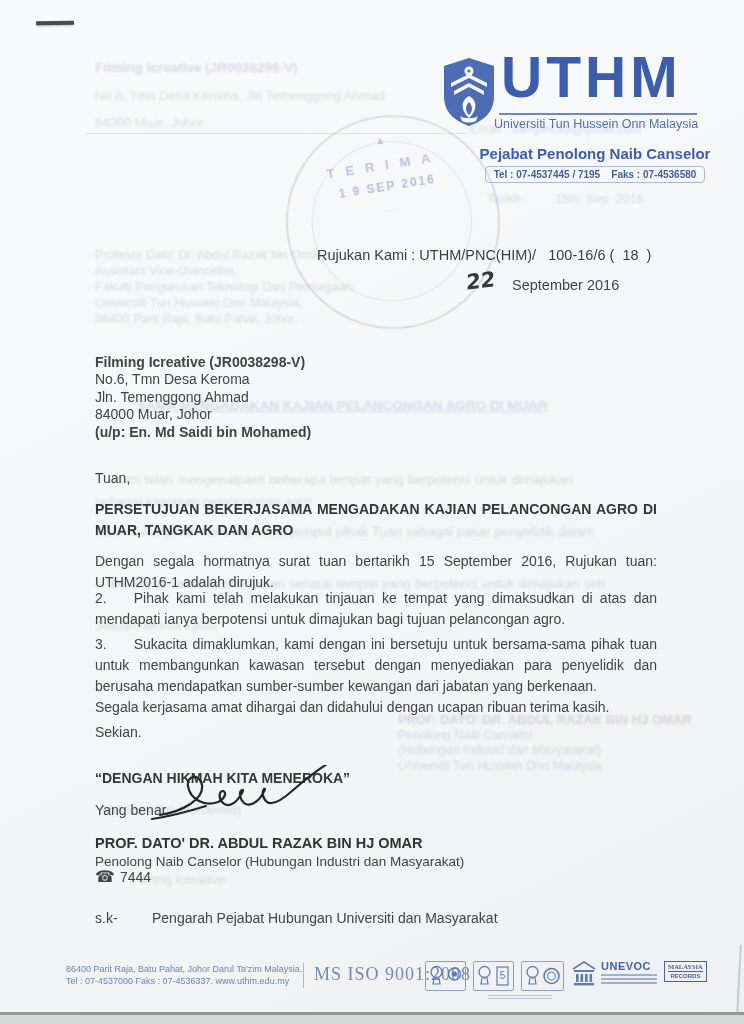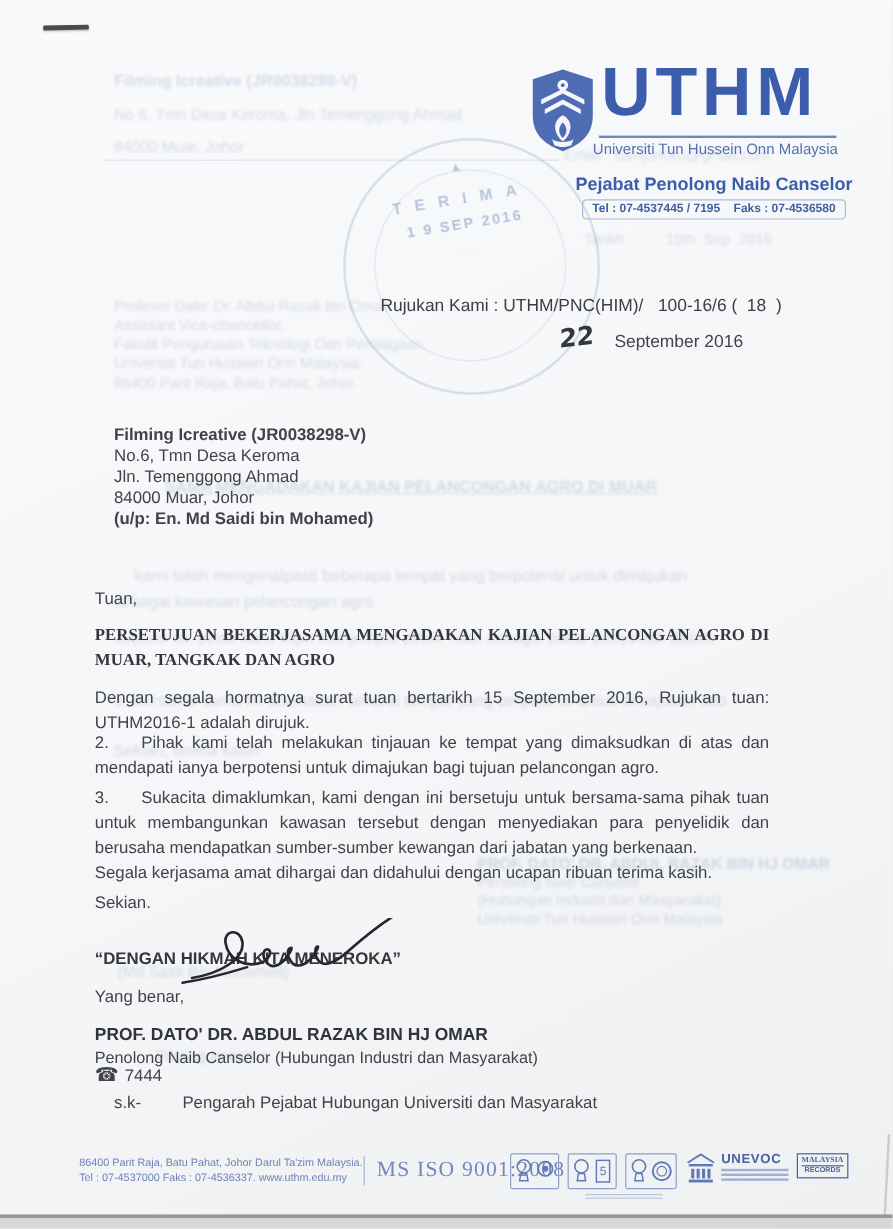--- a/index.html
+++ b/index.html
@@ -49,21 +49,21 @@
 
   
   .ref{left:317px;top:247px;font-size:14.5px;color:#3b3e44;z-index:2;}
   .day{left:466px;top:269px;font-size:21px;font-weight:bold;color:#34373d;
        font-family:"DejaVu Sans",sans-serif;transform:rotate(-7deg) skewX(-8deg);z-index:2;}
   .month{left:512px;top:277px;font-size:14.5px;z-index:2;text-align:right;}
 
   
   .content{z-index:2;}
   .recipient{left:95px;top:354px;font-size:14px;line-height:17.4px;z-index:2;}
-  .body-block{left:79px;width:562px;font-size:14px;line-height:21px;z-index:2;margin-top:20px;}
+  .body-block{left:95px;width:562px;font-size:14px;line-height:21px;z-index:2;}
   .jl{display:block;text-align:justify;text-align-last:justify;}
   .pn{display:inline;}
   .gap{display:inline-block;width:27px;}
   .subject{font-weight:bold;color:#33363b;}
   .motto{font-weight:bold;color:#33363b;}
   .sig-svg{left:146px;top:765px;z-index:2;}
   .name{font-weight:bold;color:#303339;font-size:14.5px;}
   .title2{font-size:13.5px;}
   .phone-row{font-size:14px;}
   .phone-icon{font-size:16px;margin-right:5px;}
@@ -158,21 +158,21 @@
   <div class="abs recipient">
     <div class="b">Filming Icreative (JR0038298-V)</div>
     <div>No.6, Tmn Desa Keroma</div>
     <div>Jln. Temenggong Ahmad</div>
     <div>84000 Muar, Johor</div>
     <div class="b">(u/p: En. Md Saidi bin Mohamed)</div>
   </div>
 
   <div class="abs body-block" style="top:468px;">Tuan,</div>
 
-  <div class="abs body-block subject" style="top:499px;font-family:Liberation Serif, serif;">
+  <div class="abs body-block subject" style="top:499px;">
     <span class="jl">PERSETUJUAN BEKERJASAMA MENGADAKAN KAJIAN PELANCONGAN AGRO DI</span>
     <span>MUAR, TANGKAK DAN AGRO</span>
   </div>
 
   <div class="abs body-block" style="top:551px;">
     <span class="jl">Dengan segala hormatnya surat tuan bertarikh 15 September 2016, Rujukan tuan:</span>
     <span>UTHM2016-1 adalah dirujuk.</span>
   </div>
 
   <div class="abs body-block" style="top:588px;">

